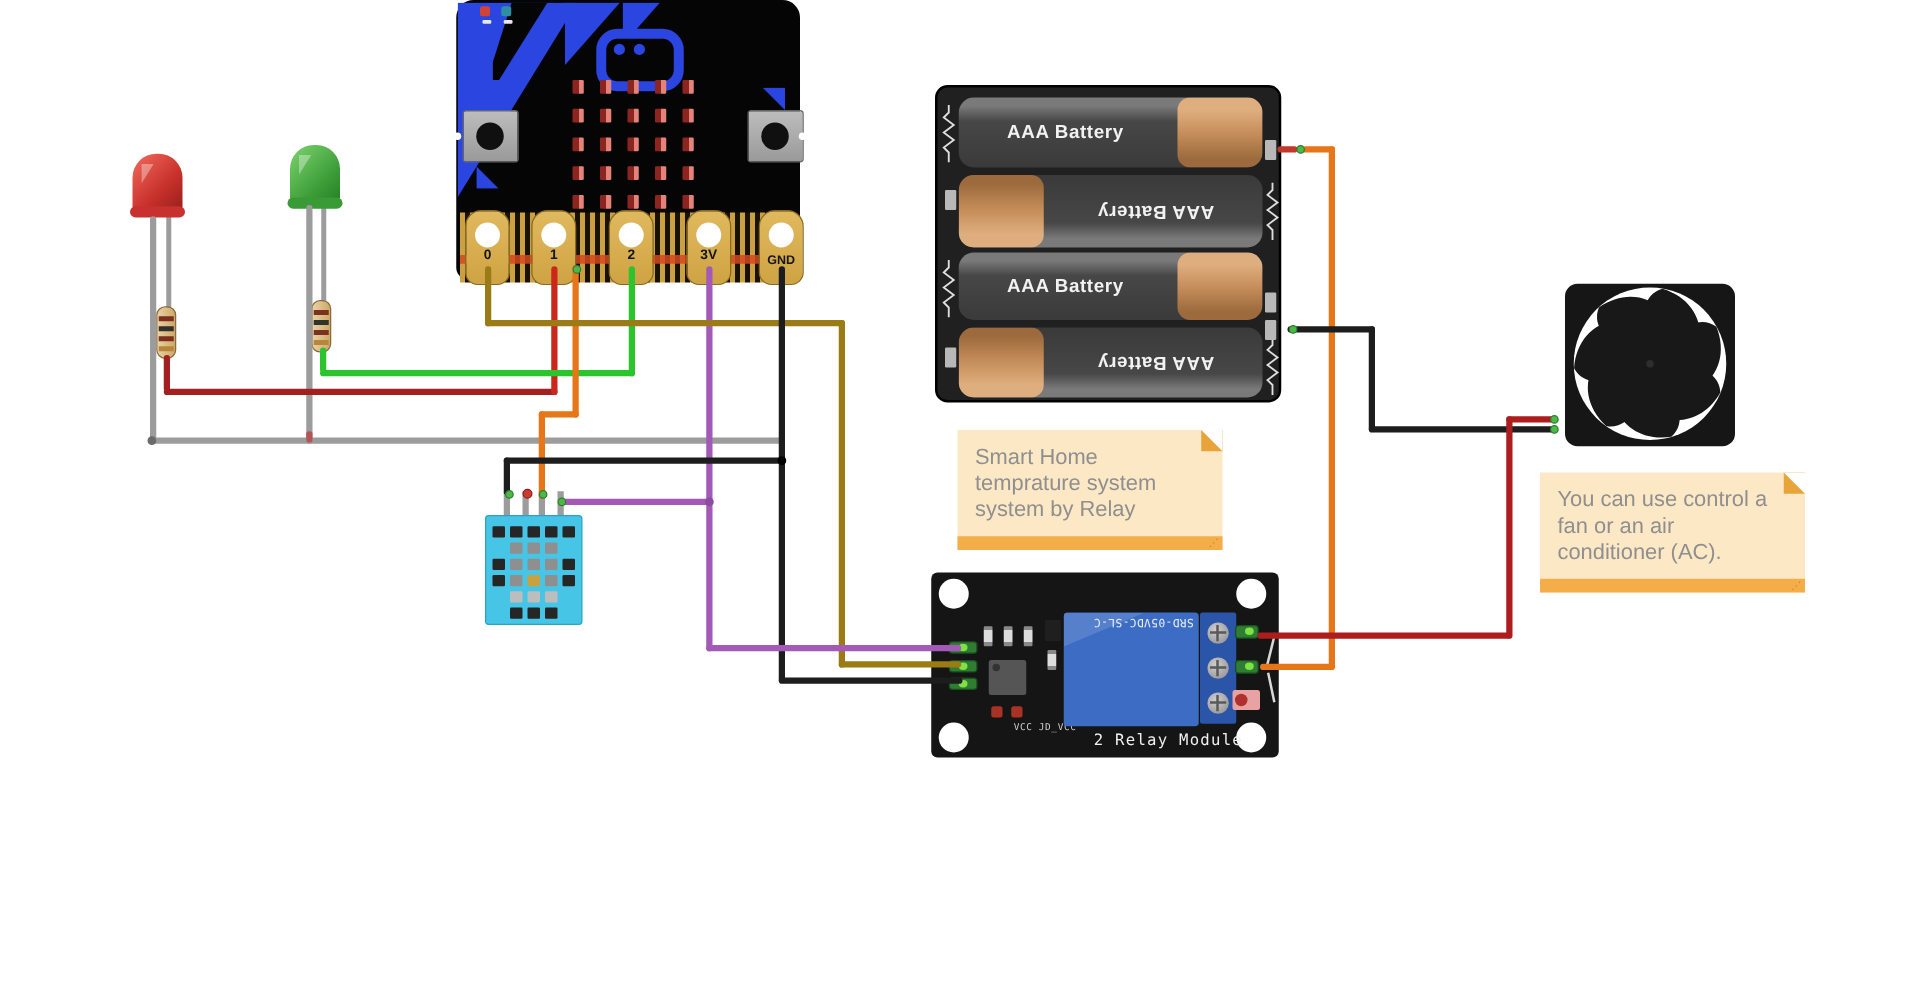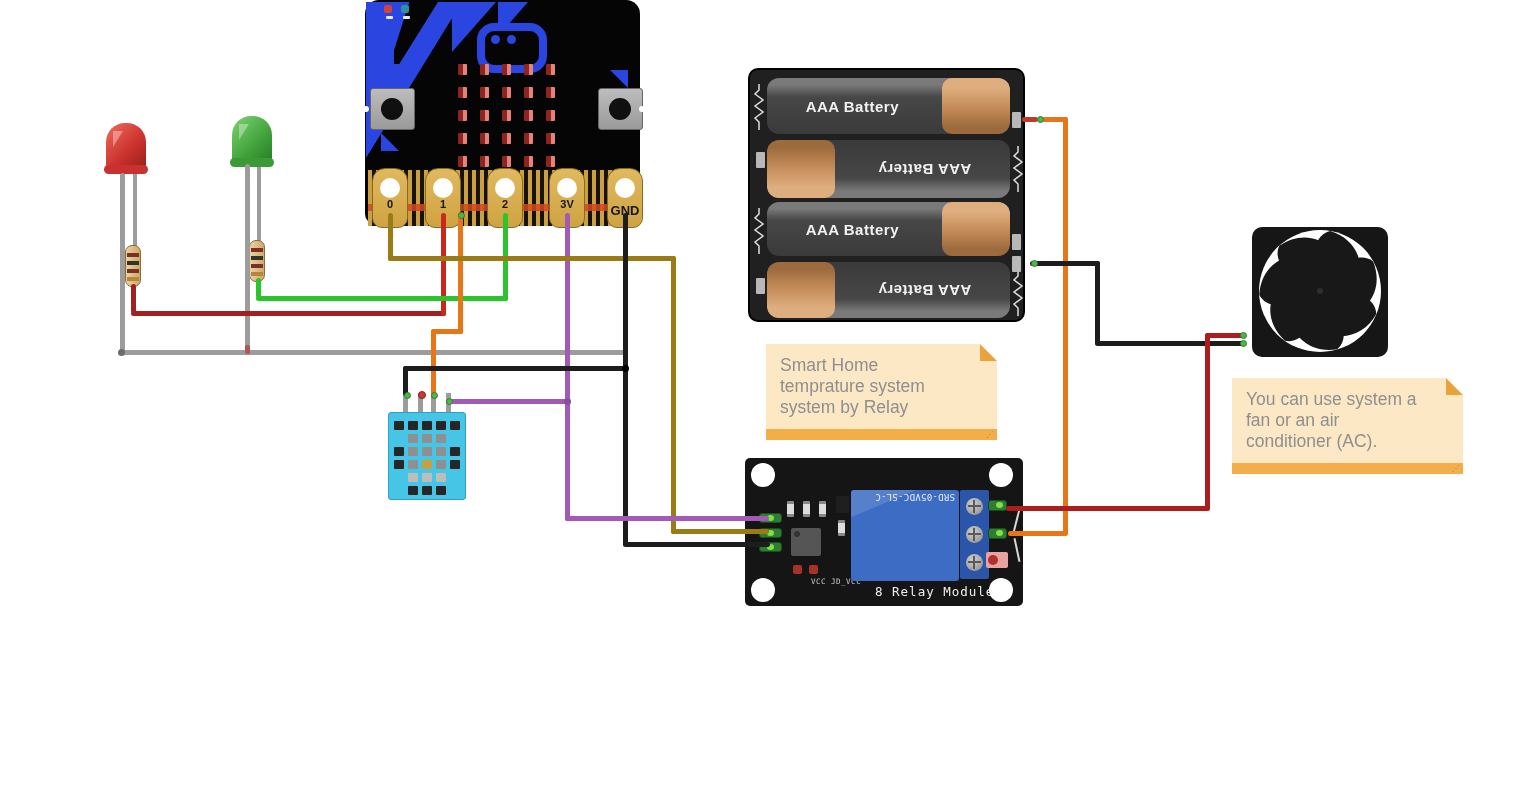--- a/index.html
+++ b/index.html
@@ -28,21 +28,21 @@
           border:1px solid #666;border-radius:3px;box-sizing:border-box;}
   .mb-btn i{position:absolute;left:10px;top:9px;width:22px;height:22px;border-radius:50%;background:#101010;}
   .mb-holedot{width:6px;height:6px;border-radius:50%;background:#fff;}
   .mb-conn{left:3px;top:170px;width:270px;height:56px;
            background:repeating-linear-gradient(90deg,#caa043 0 4px,#171106 4px 8px);}
   .mb-connband{left:3px;top:204px;width:270px;height:7px;background:rgba(210,73,30,.85);}
   .mb-tab{top:168px;width:36px;height:60px;background:linear-gradient(180deg,#e0b95e,#cfa343);
           border:1px solid #8a6a1f;border-radius:13px 13px 10px 10px;box-sizing:border-box;}
   .mb-hole{top:178px;width:20px;height:20px;border-radius:50%;background:#fff;}
   .mb-pinlabel{top:198px;width:36px;text-align:center;font-weight:bold;font-size:11px;color:#151515;}
-  .mb-pinlabel.small{font-size:13px;top:203px;}
+  .mb-pinlabel.small{font-size:10px;top:203px;}
 
   
   .led-dome{width:40px;height:50px;border-radius:19px 19px 8px 8px;}
   .led-rim{width:44px;height:9px;border-radius:5px;}
   .led-shine{width:10px;height:16px;background:rgba(255,255,255,.35);clip-path:polygon(0 0,100% 0,0 100%);}
   .leg{background:#9c9c9c;border-radius:2px;}
   .resistor{width:16px;height:42px;background:linear-gradient(90deg,#e8d2a4,#cda96a);
             border:1px solid #8a6a3a;border-radius:7px;box-sizing:border-box;}
   .rband{left:1px;width:12px;height:4px;}
 
@@ -93,21 +93,21 @@
   .screw{position:absolute;left:6px;width:17px;height:17px;border-radius:50%;
          background:radial-gradient(circle at 40% 35%,#cfcfcf,#8a8a8a);}
   .screw:before{content:'';position:absolute;left:7px;top:2px;width:2px;height:13px;background:#5a5a5a;}
   .screw:after{content:'';position:absolute;left:2px;top:7px;width:13px;height:2px;background:#5a5a5a;}
   .rledcomp{position:absolute;left:241px;top:94px;width:22px;height:16px;background:#e8a2a2;border-radius:2px;}
   .rledcomp i{position:absolute;left:2px;top:3px;width:10px;height:10px;border-radius:50%;background:#b03030;}
   .rcap{position:absolute;font-family:"DejaVu Sans Mono",monospace;color:#f0f0f0;margin-left:32px;}
   .bentpin{position:absolute;width:2px;background:#d8d8d8;}
 
   
-  .note{position:absolute;width:231px;height:96px;background:var(--note-bg);}
+  .note{position:absolute;width:212px;height:96px;background:var(--note-bg);}
   .note:before{content:'';position:absolute;top:0;right:0;border-style:solid;border-width:0 17px 17px 0;
                border-color:#fff #fff var(--note-fold) var(--note-fold);}
   .note .bar{position:absolute;left:0;right:0;bottom:0;height:11px;background:var(--note-bar);}
   .note .ntext{position:absolute;left:14px;top:11px;right:10px;font-size:17.5px;line-height:21px;
                color:var(--note-text);}
   .note .grip{position:absolute;right:3px;bottom:1px;font-size:8px;color:#b5803a;}
 </style>
 </head>
 <body>
 
@@ -350,21 +350,21 @@
         <i></i>
       </div>
     <div class="rpad" style="left:243px;top:70px;width:19px;height:11px;">
         <i></i>
       </div>
     <div class="rledcomp">
         <i></i>
       </div>
     <div class="bentpin" style="left:271px;top:48px;height:26px;transform:rotate(14deg);"></div>
     <div class="bentpin" style="left:271px;top:80px;height:24px;transform:rotate(-12deg);"></div>
-    <div class="rcap" style="left:98px;top:126px;font-size:12.5px;letter-spacing:1px;">8 Relay Module</div>
+    <div class="rcap" style="left:98px;top:126px;font-size:12.5px;letter-spacing:1px;">2 Relay Module</div>
   </div>
 
   <div class="w" style="left:120px;top:173px;width:5px;height:182px;background:var(--wire-gray)"></div>
   <div class="w" style="left:245px;top:164px;width:5px;height:191px;background:var(--wire-gray)"></div>
   <div class="w" style="left:120px;top:350px;width:508px;height:5px;background:var(--wire-gray)"></div>
 
   <div class="w" style="left:565px;top:213px;width:5px;height:308px;background:var(--wire-purple)"></div>
   <div class="w" style="left:448px;top:399px;width:122px;height:5px;background:var(--wire-purple)"></div>
 
   <div class="w" style="left:131px;top:284px;width:5px;height:29px;background:var(--wire-red-dark)"></div>
@@ -422,21 +422,21 @@
     <div class="ntext">
       <div>Smart Home</div>
       <div>temprature system</div>
       <div>system by Relay</div>
     </div>
     <div class="bar"></div>
     <div class="grip">⋰</div>
   </div>
   <div class="note" style="left:1232px;top:378px;">
     <div class="ntext">
-      <div>You can use system a</div>
+      <div>You can use control a</div>
       <div>fan or an air</div>
       <div>conditioner (AC).</div>
     </div>
     <div class="bar"></div>
     <div class="grip">⋰</div>
   </div>
 
 </div>
 
 </body></html>

